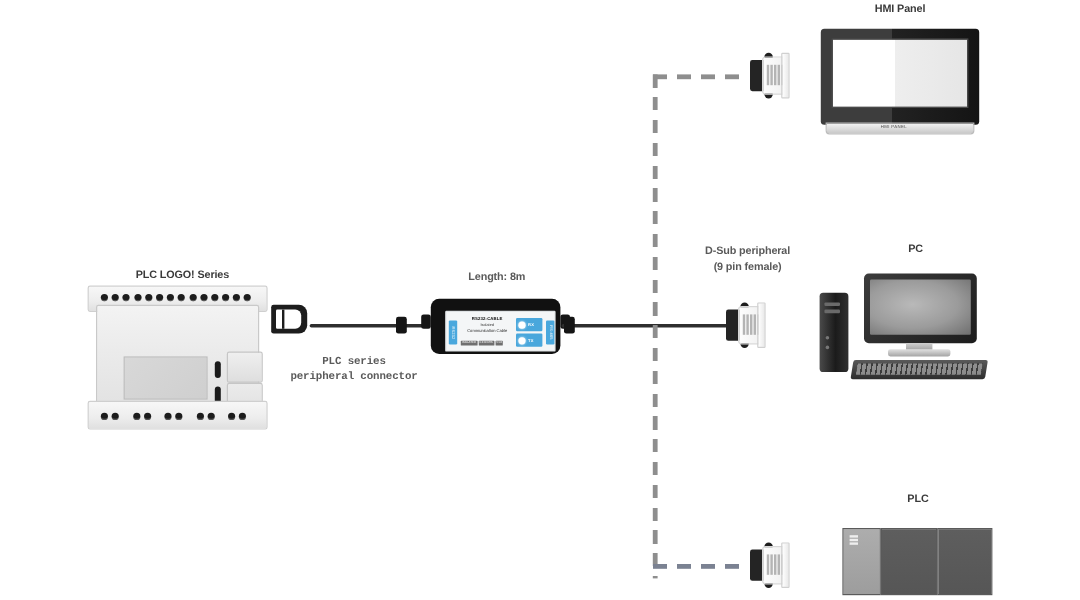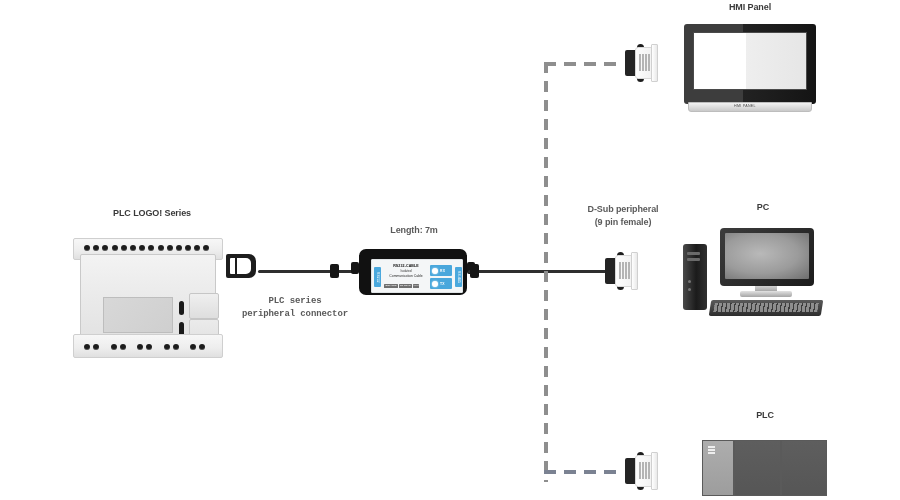--- a/index.html
+++ b/index.html
@@ -327,21 +327,21 @@
   .plcr-mod.b { left: 32px; width: 47px; background: linear-gradient(180deg,#5e5e5e,#565656); }
   .plcr-mod.c { left: 79px; width: 46px; background: linear-gradient(180deg,#5e5e5e,#565656); }
   .plcr-leds { position: absolute; left: 5px; top: 5px; display: flex; flex-direction: column; gap: 1px; }
   .plcr-led { width: 7px; height: 2px; background: #eeeeee; }
 </style>
 </head>
 <body>
 
 <div id="stage">
 
-  <div class="abs label dark" style="left:72px; top:208px; width:160px;">PLC LOGO! Series</div>
+  <div class="abs label dark" style="left:72px; top:224px; width:160px;">PLC LOGO! Series</div>
 
   <div class="abs" id="plc-left">
     <div class="plc-rail top"></div>
     <div class="term-row top">
       <span class="term"></span>
       <span class="term"></span>
       <span class="term"></span>
       <span class="term"></span>
       <span class="term"></span>
       <span class="term"></span>
@@ -396,21 +396,21 @@
       <div class="port-pin"></div>
     </div>
   </div>
 
   <div class="abs label two-line" style="left:228px; top:296px; width:134px;">PLC series</div>
   <div class="abs label two-line" style="left:228px; top:309px; width:134px;">peripheral connector</div>
 
   <div class="abs cable" style="left:258px; top:270px; width:100px;"></div>
   <div class="abs" style="left:330px; top:264px; width:9px; height:14px; background:#151515; border-radius:2px;"></div>
 
-  <div class="abs label" style="left:356px; top:225px; width:116px;">Length: 7m</div>
+  <div class="abs label" style="left:356px; top:225px; width:116px;">Length: 8m</div>
 
   <div class="abs" id="module">
     <div class="mod-strain l"></div>
     <div class="mod-strain r"></div>
     <div class="mod-shell">
       <div class="mod-face">
 
         <div class="mod-tab left">RS232</div>
         <div class="mod-tab right">RS-485</div>
 

